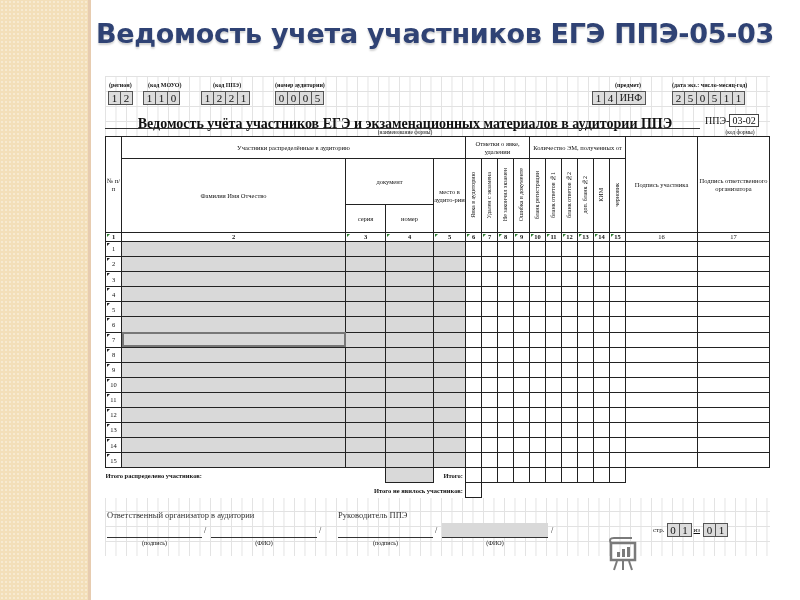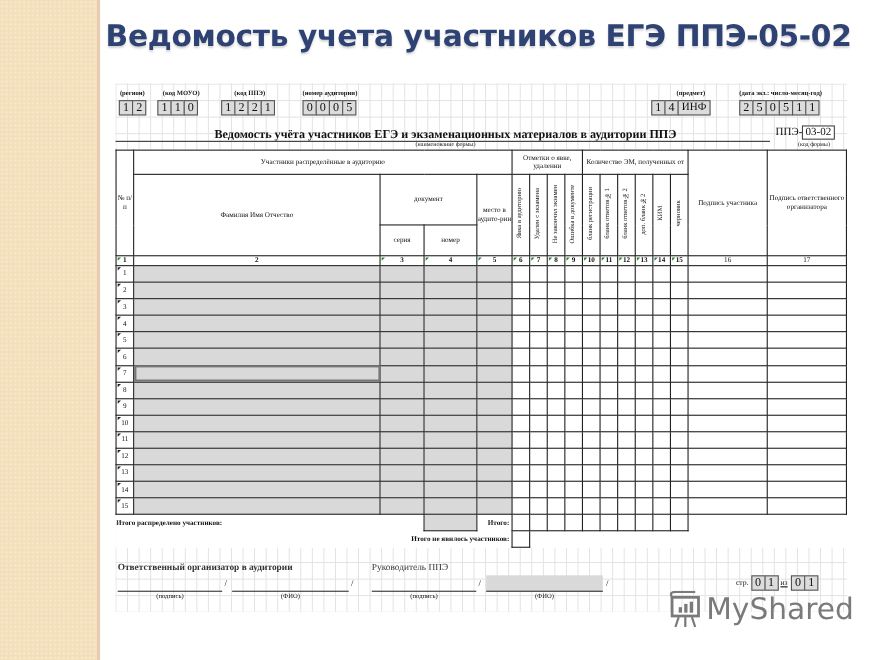--- a/index.html
+++ b/index.html
@@ -34,21 +34,21 @@
   .abs { position: absolute; }
   .tiny { font-size: 6px; font-weight: bold; white-space: nowrap; }
   .boxes { display: flex; }
   .box {
     width: 13px; height: 14px; background: #dcdcdc; border: 1px solid #555;
     margin-right: -1px; font-size: 11px; text-align: center; line-height: 12px;
   }
   .box.wide { width: 30px; }
 
   .form-title {
-    font-size: 11px; font-weight: bold; text-align: center; white-space: nowrap;
+    font-size: 14px; font-weight: bold; text-align: center; white-space: nowrap;
   }
   .underline { height: 1px; background: #333; }
   .sub-label { font-size: 5.5px; text-align: center; white-space: nowrap; }
 
   table.grid {
     position: absolute; left: 0; top: 60px; border-collapse: collapse;
     table-layout: fixed; background: #fff;
   }
   table.grid td {
     border: 1px solid #222; font-size: 6.5px; text-align: center; vertical-align: middle;
@@ -78,21 +78,21 @@
     color: #7a7a7a; font-family: "DejaVu Sans", sans-serif; font-size: 27px;
   }
   .watermark svg { margin-right: 4px; }
 </style>
 </head>
 <body>
 
 <div class="side-strip"></div>
 <div class="side-edge"></div>
 
-<div class="slide-title">Ведомость учета участников ЕГЭ ППЭ-05-02</div>
+<div class="slide-title">Ведомость учета участников ЕГЭ ППЭ-05-03</div>
 
 <div class="sheet">
 
   <div class="abs tiny" style="left:4px;top:6px;">(регион)</div>
   <div class="abs boxes" style="left:3px;top:15px;">
     <div class="box">1</div>
     <div class="box">2</div>
   </div>
 
   <div class="abs tiny" style="left:43px;top:6px;">(код МОУО)</div>
@@ -519,37 +519,37 @@
           <td style="border:none;"></td>
     </tr>
     <tr style="height:15px;">
       <td colspan="5" style="border:none;text-align:right;padding-right:2px;" class="footer-label">Итого не явилось участников:</td>
       <td></td>
       <td colspan="11" style="border:none;"></td>
     </tr>
   </tbody>
     </table>
 
-  <div class="abs sig-label" style="left:2px;top:434px;font-weight:bold;">Ответственный организатор в аудитории</div>
+  <div class="abs sig-label" style="left:2px;top:434px;">Ответственный организатор в аудитории</div>
   <div class="abs sig-line" style="left:2px;top:461px;width:95px;"></div>
   <div class="abs slash" style="left:99px;top:450px;">/</div>
   <div class="abs sig-line" style="left:106px;top:461px;width:106px;"></div>
   <div class="abs slash" style="left:214px;top:450px;">/</div>
   <div class="abs sub-label" style="left:2px;top:464px;width:95px;font-size:6px;">(подпись)</div>
   <div class="abs sub-label" style="left:106px;top:464px;width:106px;font-size:6px;">(ФИО)</div>
 
   <div class="abs sig-label" style="left:233px;top:434px;">Руководитель ППЭ</div>
   <div class="abs sig-line" style="left:233px;top:461px;width:95px;"></div>
   <div class="abs slash" style="left:330px;top:450px;">/</div>
   <div class="abs" style="left:337px;top:447px;width:106px;height:15px;background:#d9d9d9;border-bottom:1px solid #333;"></div>
   <div class="abs slash" style="left:446px;top:450px;">/</div>
   <div class="abs sub-label" style="left:233px;top:464px;width:95px;font-size:6px;">(подпись)</div>
   <div class="abs sub-label" style="left:337px;top:464px;width:106px;font-size:6px;">(ФИО)</div>
 
-  <div class="abs" style="left:564px;top:447px;display:flex;align-items:center;font-size:7px;">
+  <div class="abs" style="left:548px;top:447px;display:flex;align-items:center;font-size:7px;">
     <span style="margin-right:2px;">стр.</span>
     <div class="boxes">
       <div class="box">0</div>
       <div class="box">1</div>
     </div>
     <span style="margin:0 3px;text-decoration:underline;">из</span>
     <div class="boxes">
       <div class="box">0</div>
       <div class="box">1</div>
     </div>
@@ -560,14 +560,13 @@
   <svg width="30" height="34" viewBox="0 0 30 34">
     <rect x="3" y="6" width="24" height="17" fill="none" stroke="#7a7a7a" stroke-width="2.5"></rect>
     <path d="M3 6 q-3 -5 3 -5 h18" fill="none" stroke="#7a7a7a" stroke-width="2"></path>
     <rect x="9" y="15" width="3" height="5" fill="#7a7a7a"></rect>
     <rect x="14" y="12" width="3" height="8" fill="#7a7a7a"></rect>
     <rect x="19" y="10" width="3" height="10" fill="#7a7a7a"></rect>
     <line x1="9" y1="24" x2="6" y2="33" stroke="#7a7a7a" stroke-width="2"></line>
     <line x1="15" y1="24" x2="15" y2="33" stroke="#7a7a7a" stroke-width="2"></line>
     <line x1="21" y1="24" x2="24" y2="33" stroke="#7a7a7a" stroke-width="2"></line>
   </svg>
-  <span>MyShared</span>
 </div>
 
 </body></html>

